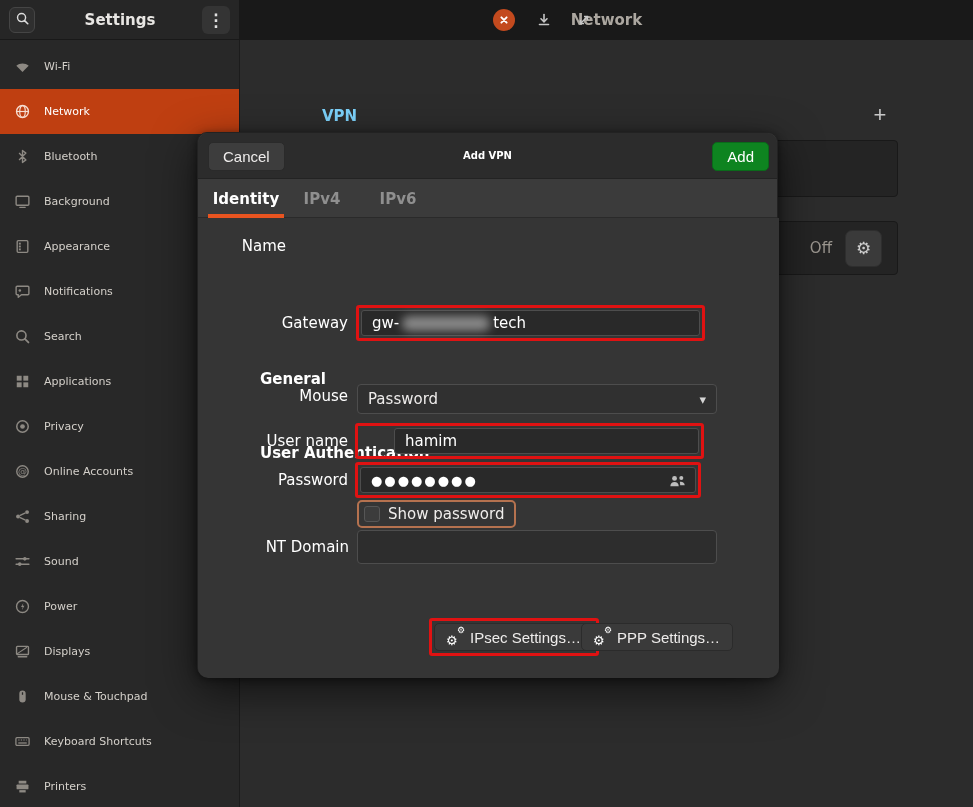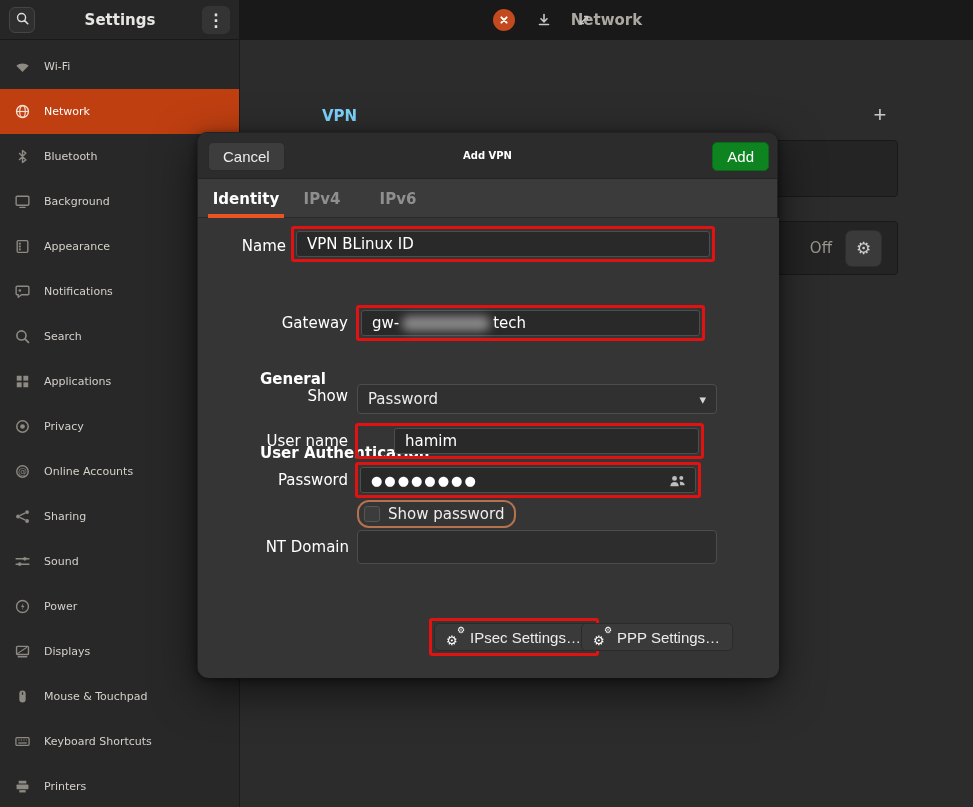--- a/index.html
+++ b/index.html
@@ -54,21 +54,21 @@
   .tab{width:76px;height:39px;display:flex;align-items:center;justify-content:center;font-size:15px;font-weight:bold;color:#8f8f8f;position:relative;cursor:pointer;}
   .tab.active{color:#ffffff;}
   .tab.active::after{content:"";position:absolute;left:0;right:0;bottom:0;height:4px;background:var(--accent);}
   .dlg-body{position:absolute;left:0;top:85px;width:581px;height:460px;background:#353535;border-radius:0 0 10px 10px;}
 
   .flabel{position:absolute;display:flex;align-items:center;justify-content:flex-end;font-size:15px;color:#ffffff;height:36px;text-align:center;}
   .sect{position:absolute;font-size:15px;font-weight:bold;color:#ffffff;}
   .entry{background:#292929;border:1px solid #4d4d4d;border-radius:3px;color:#fff;font-size:15px;display:flex;align-items:center;padding:0 10px;height:26px;width:100%;}
   .entry.plain{position:absolute;height:34px;border-radius:4px;background:#2d2d2d;}
   .hl-red{position:absolute;border:3px solid var(--red);border-radius:3px;padding:2px;}
-  .hl-brown{position:absolute;border:2px solid var(--brown);border-radius:12px;display:inline-flex;align-items:center;gap:8px;padding:3px 10px 3px 5px;}
+  .hl-brown{position:absolute;border:2px solid var(--brown);border-radius:5px;display:inline-flex;align-items:center;gap:8px;padding:3px 10px 3px 5px;}
   .combo{position:absolute;height:30px;background:#303030;border:1px solid #4d4d4d;border-radius:4px;display:flex;align-items:center;justify-content:space-between;padding:0 10px;font-size:15px;color:#eeeceb;cursor:pointer;}
   .combo .chev{color:#d5d5d5;font-size:13px;}
   .blur-blob{display:inline-block;width:88px;height:15px;margin:0 3px;background:rgba(255,255,255,.45);border-radius:7px;filter:blur(5px);}
   .pw-dots{letter-spacing:2px;font-size:13px;}
   .people-ic{position:absolute;right:8px;top:4px;width:19px;height:17px;color:#bdbdbd;}
   .checkbox{width:16px;height:16px;background:#3c3c3c;border:1px solid #565656;border-radius:3px;cursor:pointer;}
   .cb-label{font-size:15px;color:#f0eeec;}
   .dlg-btn{height:28px;background:#3a3a3a;border:1px solid #2b2b2b;border-radius:5px;color:#eeeceb;font-size:15px;display:inline-flex;align-items:center;gap:7px;padding:0 12px;cursor:pointer;}
   .gears{position:relative;width:16px;height:16px;display:inline-block;}
   .gears .g1{position:absolute;left:-1px;bottom:-3px;font-size:13px;color:#fff;}
@@ -301,38 +301,35 @@
       <button class="btn add">Add</button>
     </div>
     <div class="dlg-tabs" id="tabs">
         <div class="tab active">Identity</div>
         <div class="tab">IPv4</div>
         <div class="tab">IPv6</div>
       </div>
     <div class="dlg-body">
 
       <div class="flabel" style="left:0;top:10px;width:88px;">Name</div>
-      <div class="hl-red" style="left:93px;top:8px;width:424px;">
-        <div class="entry">VPN BLinux ID</div>
-      </div>
 
       <div class="sect" style="left:62px;top:152px;">General</div>
 
       <div class="flabel" style="left:0;top:87px;width:150px;">Gateway</div>
       <div class="hl-red" style="left:158px;top:87px;width:349px;">
         <div class="entry">
           <span>gw-</span>
             <span class="blur-blob"></span>
             <span>tech</span>
         </div>
       </div>
 
       <div class="sect" style="left:62px;top:226px;">User Authentication</div>
 
-      <div class="flabel" style="left:0;top:163px;width:150px;height:30px;">Show</div>
+      <div class="flabel" style="left:0;top:163px;width:150px;height:30px;">Mouse</div>
       <div class="combo" style="left:159px;top:166px;width:360px;">
         <span>Password</span>
         <span class="chev">▾</span>
       </div>
 
       <div class="flabel" style="left:0;top:205px;width:150px;">User name</div>
       <div class="hl-red" style="left:157px;top:205px;width:349px;padding-left:36px;">
         <div class="entry">hamim</div>
       </div>
 

